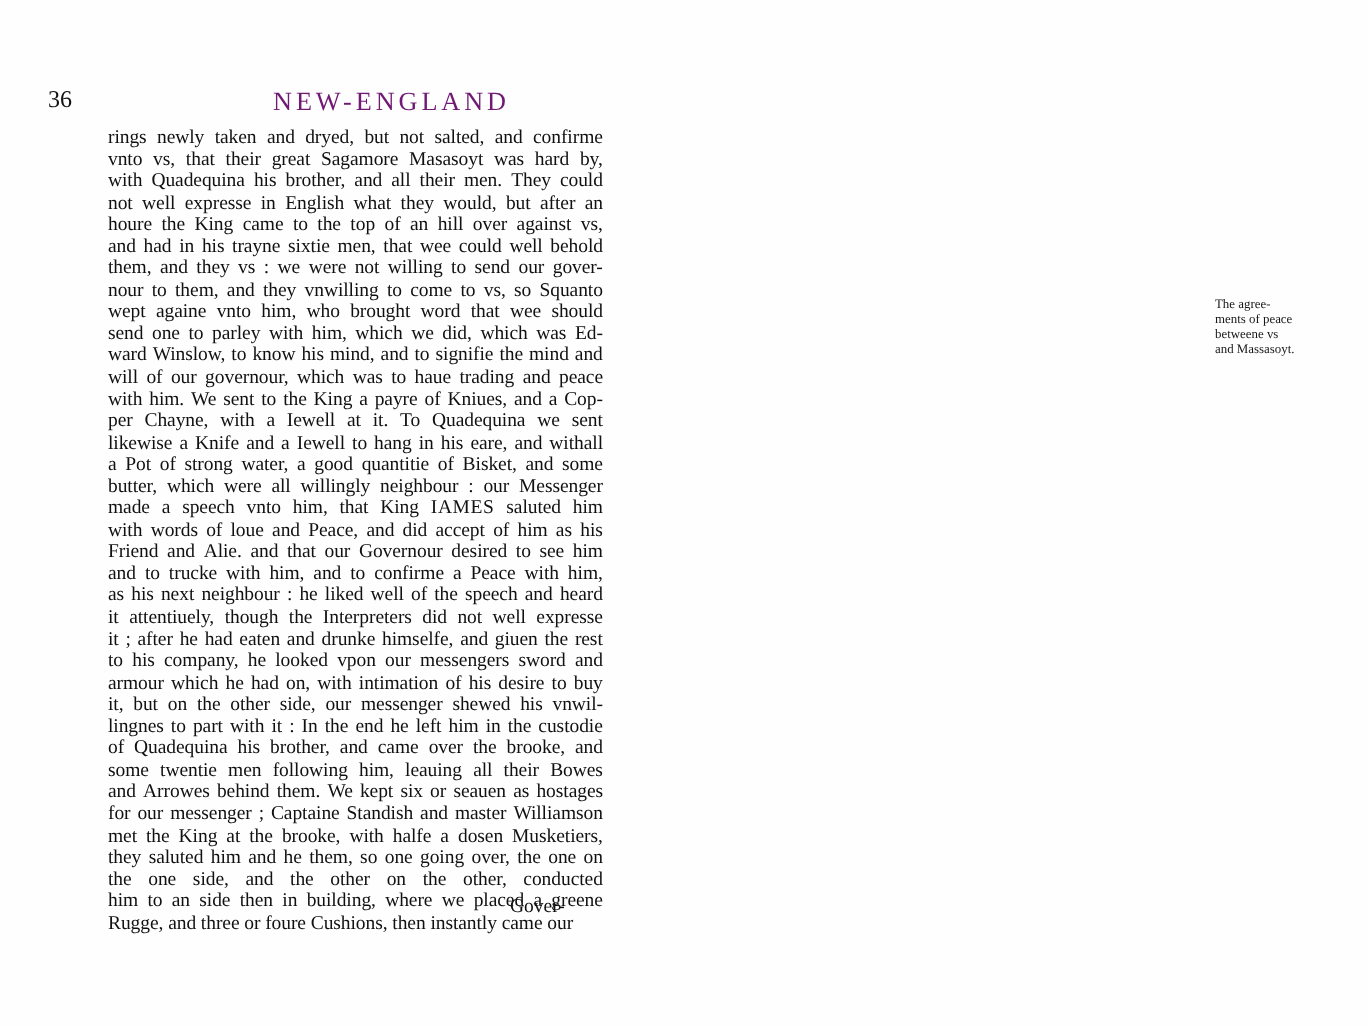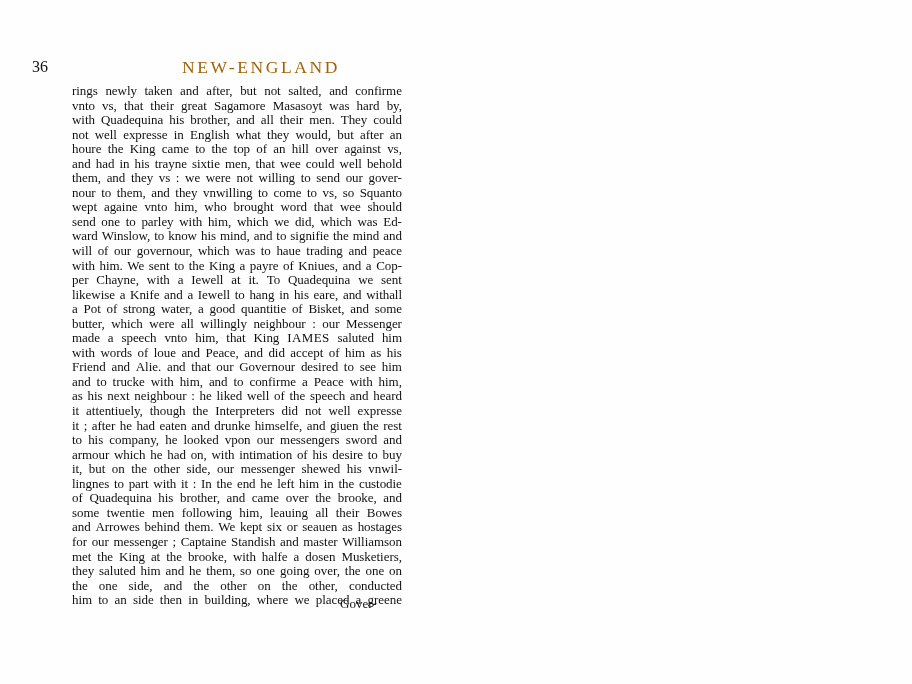--- a/index.html
+++ b/index.html
@@ -34,21 +34,21 @@
 
   
   .runhead {
     position: absolute;
     top: 54px;
     height: 26px;
     line-height: 26px;
     font-size: 17.5px;
     letter-spacing: 2.6px;
     white-space: nowrap;
-    color: #a16207;
+    color: #701a75;
   }
   .runhead.left-head {
     left: 96px;
     width: 330px;
     text-align: center;
   }
 
   .folio {
     position: absolute;
     top: 58px;
@@ -124,21 +124,21 @@
     <div class="folio folio-left">36</div>
 
     <div class="runhead left-head">NEW-ENGLAND</div>
 
     <div class="textcol col-left" id="left-col">
         <span class="ln j">
           <span>rings</span>
           <span>newly</span>
           <span>taken</span>
           <span>and</span>
-          <span>after,</span>
+          <span>dryed,</span>
           <span>but</span>
           <span>not</span>
           <span>salted,</span>
           <span>and</span>
           <span>confirme</span>
         </span>
         <span class="ln j">
           <span>vnto</span>
           <span>vs,</span>
           <span>that</span>
@@ -600,32 +600,39 @@
           <span>side</span>
           <span>then</span>
           <span>in</span>
           <span>building,</span>
           <span>where</span>
           <span>we</span>
           <span>placed</span>
           <span>a</span>
           <span>greene</span>
         </span>
+        <span class="ln">Rugge, and three or foure Cushions, then instantly came our</span>
       </div>
 
     <div class="catchword cw-left">Gover-</div>
   </div>
 
   <div class="page right">
 
     
 
     
 
     
 
     
 
     
   </div>
 
+  <div class="marginnote" id="margin-note">
+      <span class="mn">The  agree-</span>
+      <span class="mn">ments of peace</span>
+      <span class="mn">betweene vs</span>
+      <span class="mn">and Massasoyt.</span>
+    </div>
 
 </div>
 
 </body></html>

